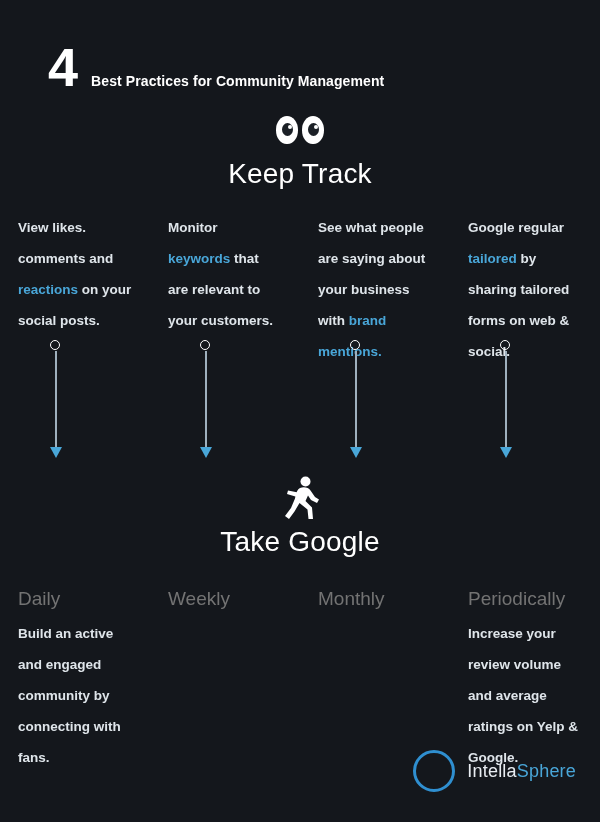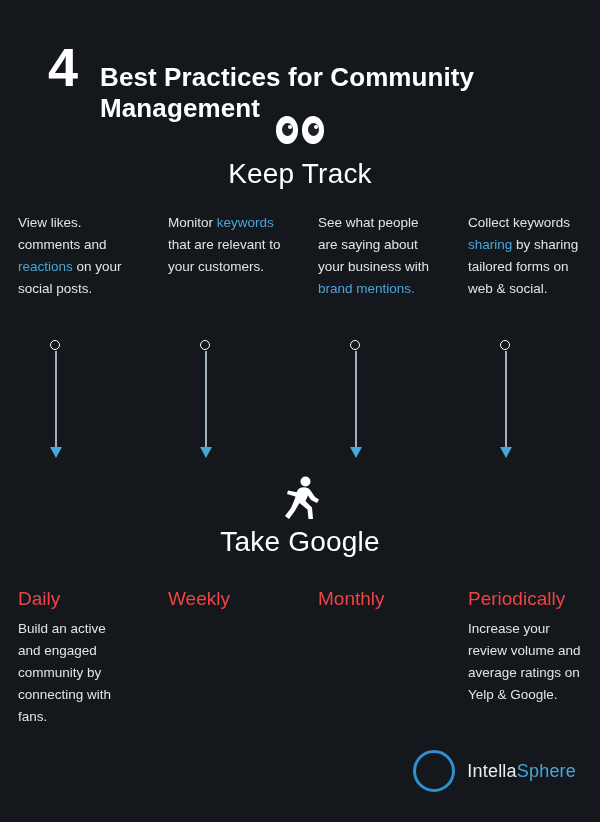--- a/index.html
+++ b/index.html
@@ -31,22 +31,22 @@
     align-items: baseline;
   }
   .big-number {
     font-size: 54px;
     font-weight: bold;
     line-height: 1;
     color: #ffffff;
     letter-spacing: -1px;
   }
   .header-title {
-    margin-left: 23px;
-    font-size: 26px;
+    margin-left: 14px;
+    font-size: 14px;
     font-weight: bold;
     color: #ffffff;
     letter-spacing: 0.1px;
   }
 
   
   .section {
     position: absolute;
     left: 0;
     width: 600px;
@@ -110,32 +110,32 @@
     display: flex;
   }
   .col {
     width: 150px;
     padding: 0 18px 0 18px;
     box-sizing: border-box;
   }
   .col p {
     margin: 0;
     font-size: 13.5px;
-    line-height: 22px;
+    line-height: 31px;
     color: #dfe5ea;
-    font-weight: normal;
+    font-weight: bold;
   }
   .hl { color: #49a6d8; }
 
   #top-cols { top: 212px; }
   #bottom-cols { top: 588px; }
 
   .col-heading {
     font-size: 19px;
-    color: #ef4444;
+    color: #737373;
     margin: 0 0 8px 0;
     font-weight: normal;
   }
 
   
   .arrows {
     position: absolute;
     top: 340px;
     left: 0;
     width: 600px;
@@ -232,21 +232,21 @@
     <div class="col">
         <p><span>View likes. comments and </span><span class="hl">reactions</span><span> on your social posts.</span></p>
       </div>
     <div class="col">
         <p><span>Monitor </span><span class="hl">keywords</span><span> that are relevant to your customers.</span></p>
       </div>
     <div class="col">
         <p><span>See what people are saying about your business with </span><span class="hl">brand mentions.</span></p>
       </div>
     <div class="col">
-        <p><span>Collect keywords </span><span class="hl">sharing</span><span> by sharing tailored forms on web &amp; social.</span></p>
+        <p><span>Google regular </span><span class="hl">tailored</span><span> by sharing tailored forms on web &amp; social.</span></p>
       </div>
   </div>
 
   <div class="arrows">
     <div class="arrow-cell">
       <div class="arrow">
         <div class="dot"></div>
           <div class="line"></div>
           <div class="head"></div>
       </div>

